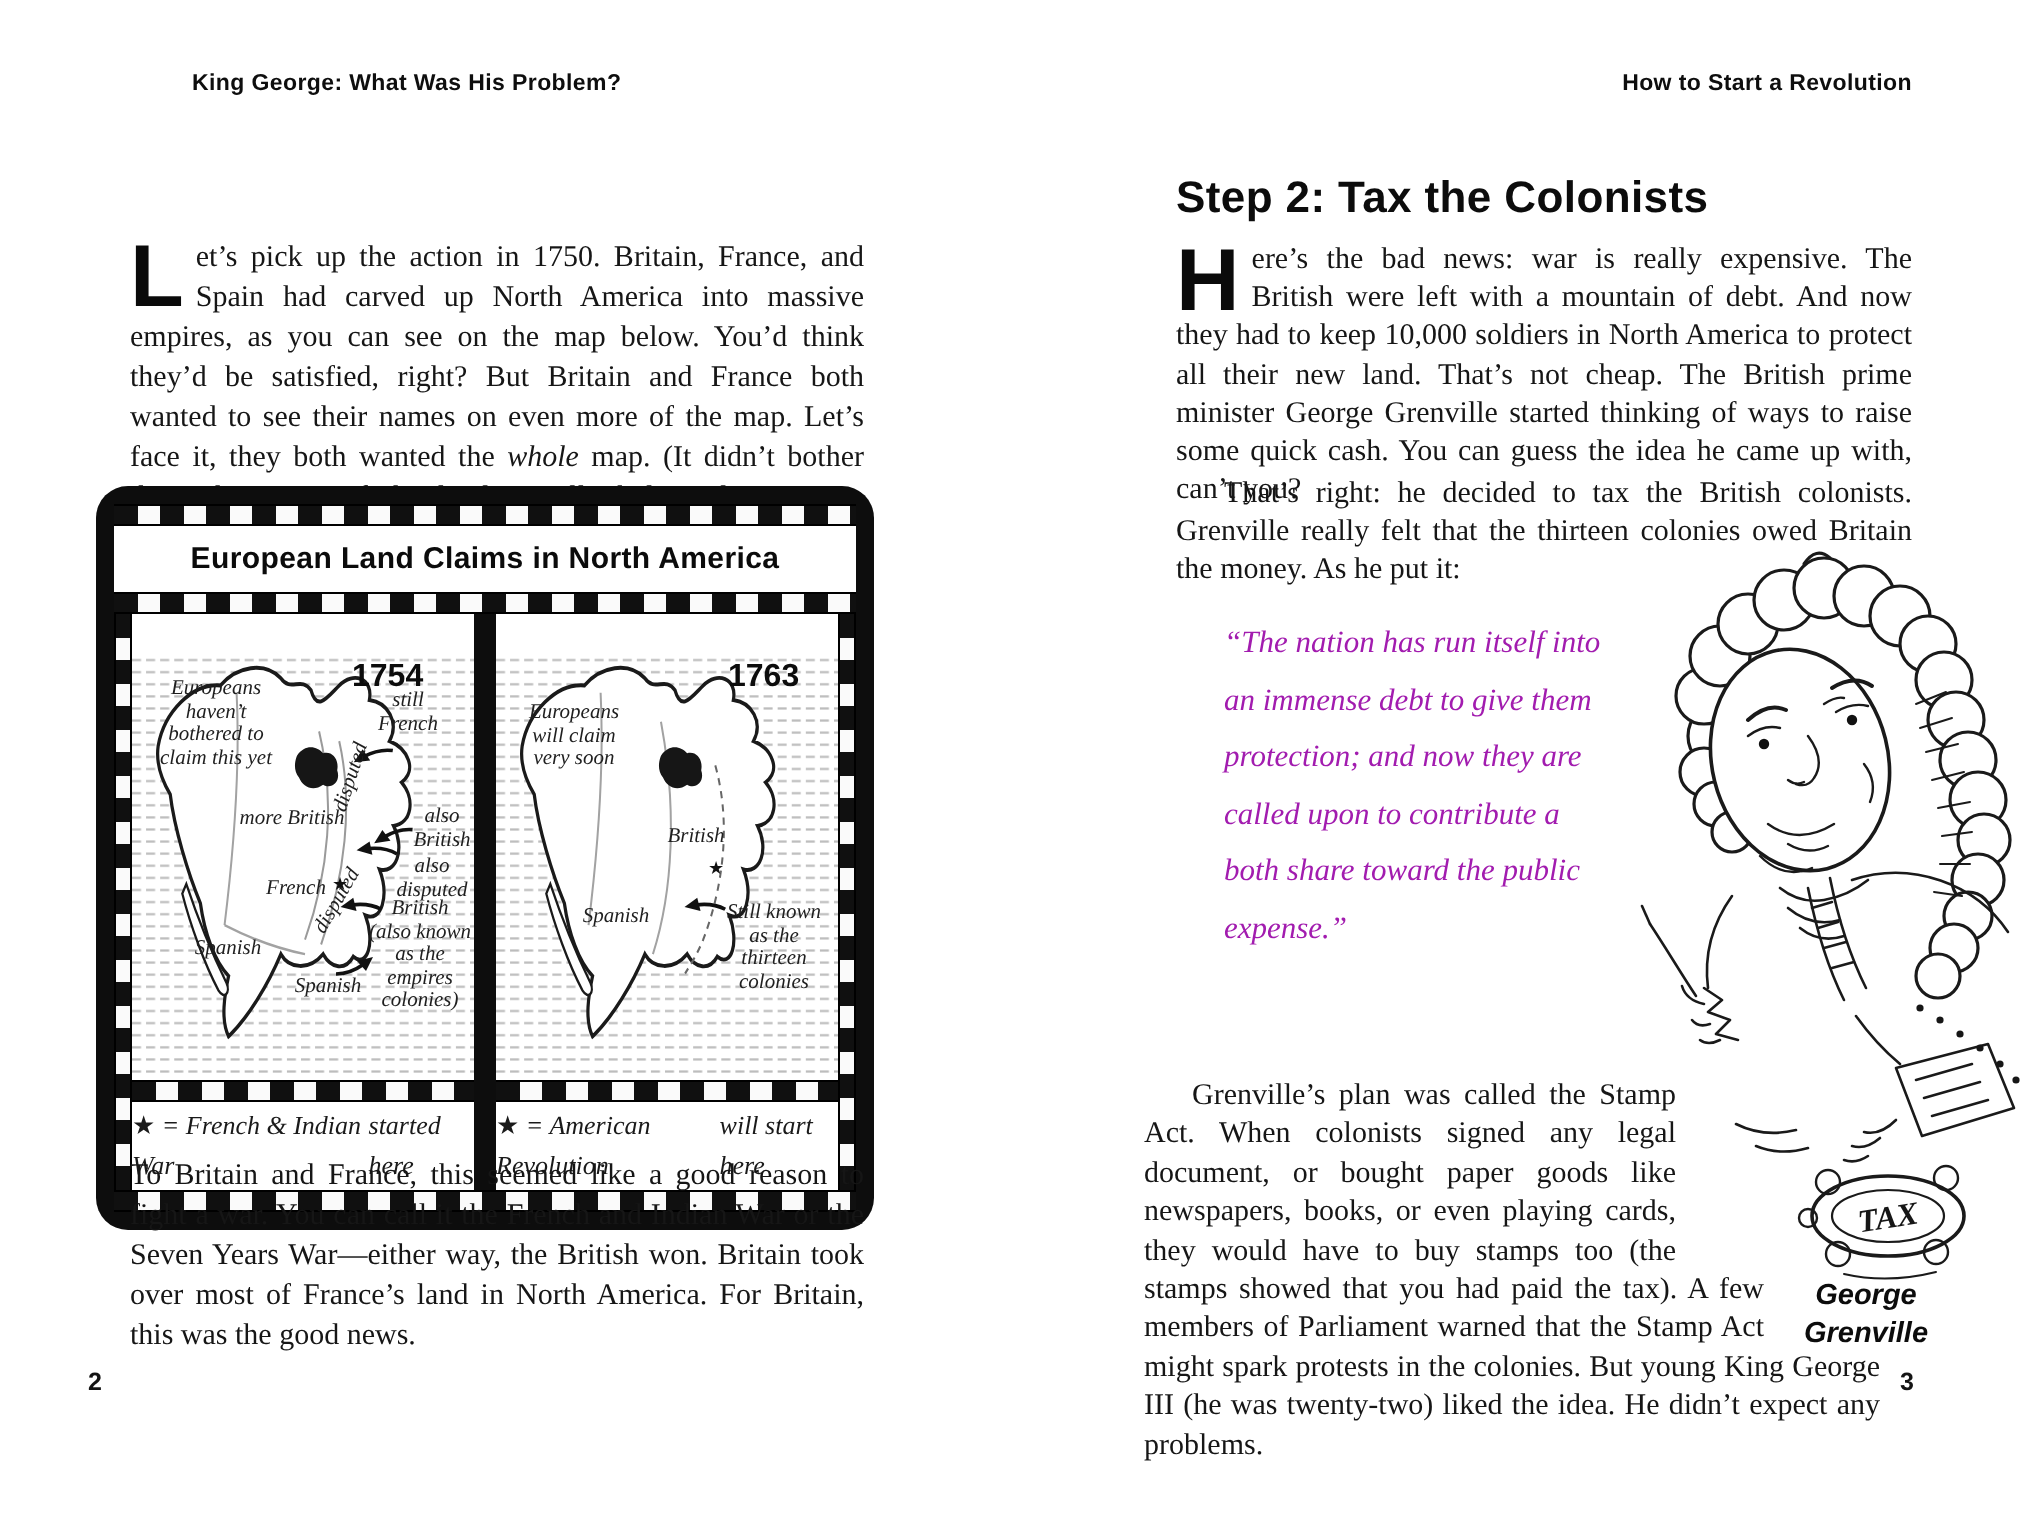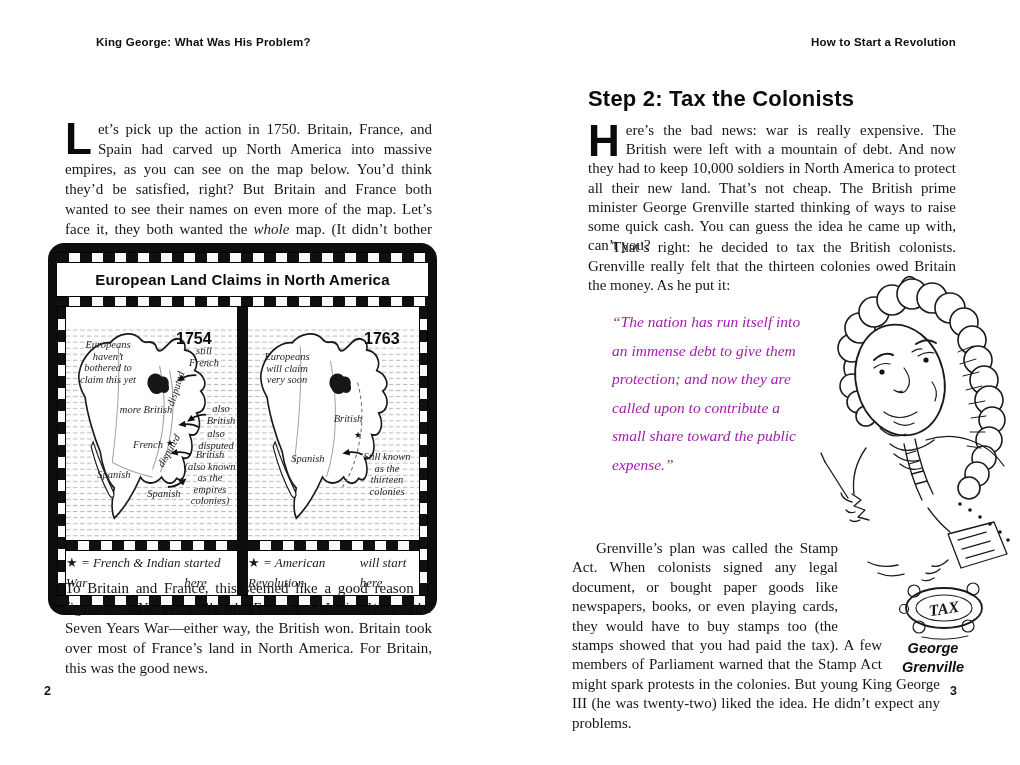--- a/index.html
+++ b/index.html
@@ -199,21 +199,21 @@
     <span class="dropcap">H</span><span>ere’s the bad news: war is really expensive. The British were left with a mountain of debt. And now they had to keep 10,000 soldiers in North America to protect all their new land. That’s not cheap. The British prime minister George Grenville started thinking of ways to raise some quick cash. You can guess the idea he came up with, can’t you?</span>
   </div>
 
   <div class="body-text p-r2">That’s right: he decided to tax the British colonists. Grenville really felt that the thirteen colonies owed Britain the money. As he put it:</div>
 
   <div class="quote">
     <div class="ql">“The nation has run itself into</div>
     <div class="ql">an immense debt to give them</div>
     <div class="ql">protection; and now they are</div>
     <div class="ql">called upon to contribute a</div>
-    <div class="ql">small share toward the public</div>
+    <div class="ql">both share toward the public</div>
     <div class="ql">expense.”</div>
   </div>
 
   <div class="body-text p-r3">
     <span class="float-sp1"></span>
     <span class="float-sp2"></span>
     <span>Grenville’s plan was called the Stamp Act. When colonists signed any legal document, or bought paper goods like newspapers, books, or even playing cards, they would have to buy stamps too (the stamps showed that you had paid the tax). A few members of Parliament warned that the Stamp Act might spark protests in the colonies. But young King George III (he was twenty-two) liked the idea. He didn’t expect any problems.</span>
   </div>
 
   <svg class="gg-art" viewBox="0 0 207 312">

